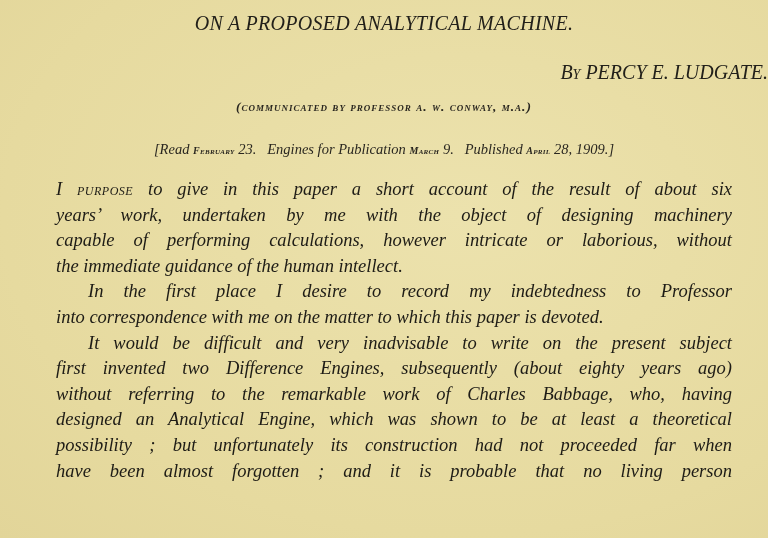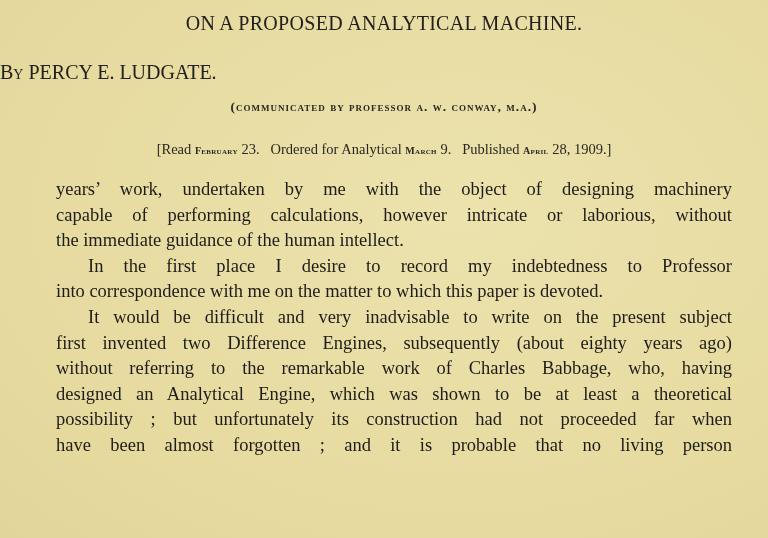--- a/index.html
+++ b/index.html
@@ -12,36 +12,36 @@
       overflow: hidden;
       background: #e9dea6;
       background-image: radial-gradient(ellipse at 60% 40%, #ece2ad 0%, #e6da9f 70%, #e2d599 100%);
       color: #1e1c16;
       font-family: "Liberation Serif", "DejaVu Serif", serif;
       position: relative;
     }
     .page {
       position: absolute;
       left: 0; top: 0;
-      width: 768px; height: 538px;
+      width: 768px; height: 538px; font-style: italic;
     }
     .title {
       position: absolute;
       left: 0; width: 768px;
       top: 12px;
       text-align: center;
       font-size: 20px;
       letter-spacing: 0.3px;
       color: #22201a;
     }
     .author {
       position: absolute;
       left: 0; width: 768px;
       top: 61px;
-      text-align: left;
+      text-align: right;
       font-size: 20px;
       color: #22201a;
     }
     .author .by-sc { font-variant: small-caps; }
     .communicated {
       position: absolute;
       left: 0; width: 768px;
       top: 99px;
       text-align: center;
       font-size: 13.5px;
@@ -95,32 +95,33 @@
     <span>PERCY E. LUDGATE.</span>
   </div>
 
   <div class="communicated">(communicated by professor a. w. conway, m.a.)</div>
 
   <div class="dates">
     <span>[</span><span>Read</span>
     <span class="sc">February</span>
     <span>23.</span>
     &nbsp;
-    <span>Ordered for Analytical</span>
+    <span>Engines for Publication</span>
     <span class="sc">March</span>
     <span>9.</span>
     &nbsp;
     <span>Published</span>
     <span class="sc">April</span>
     <span>28, 1909.</span><span>]</span>
   </div>
 
   <div class="body-text">
 
     <div>
+      <span class="line"><span>I</span> <span class="sc-inline">purpose</span> <span>to give in this paper a short account of the result of about six</span></span>
       <span class="line">years’ work, undertaken by me with the object of designing machinery</span>
       <span class="line">capable of performing calculations, however intricate or laborious, without</span>
       <span class="line last">the immediate guidance of the human intellect.</span>
     </div>
 
     <div>
       <span class="line indent">In the first place I desire to record my indebtedness to Professor</span>
       <span class="line last">into correspondence with me on the matter to which this paper is devoted.</span>
     </div>
 

